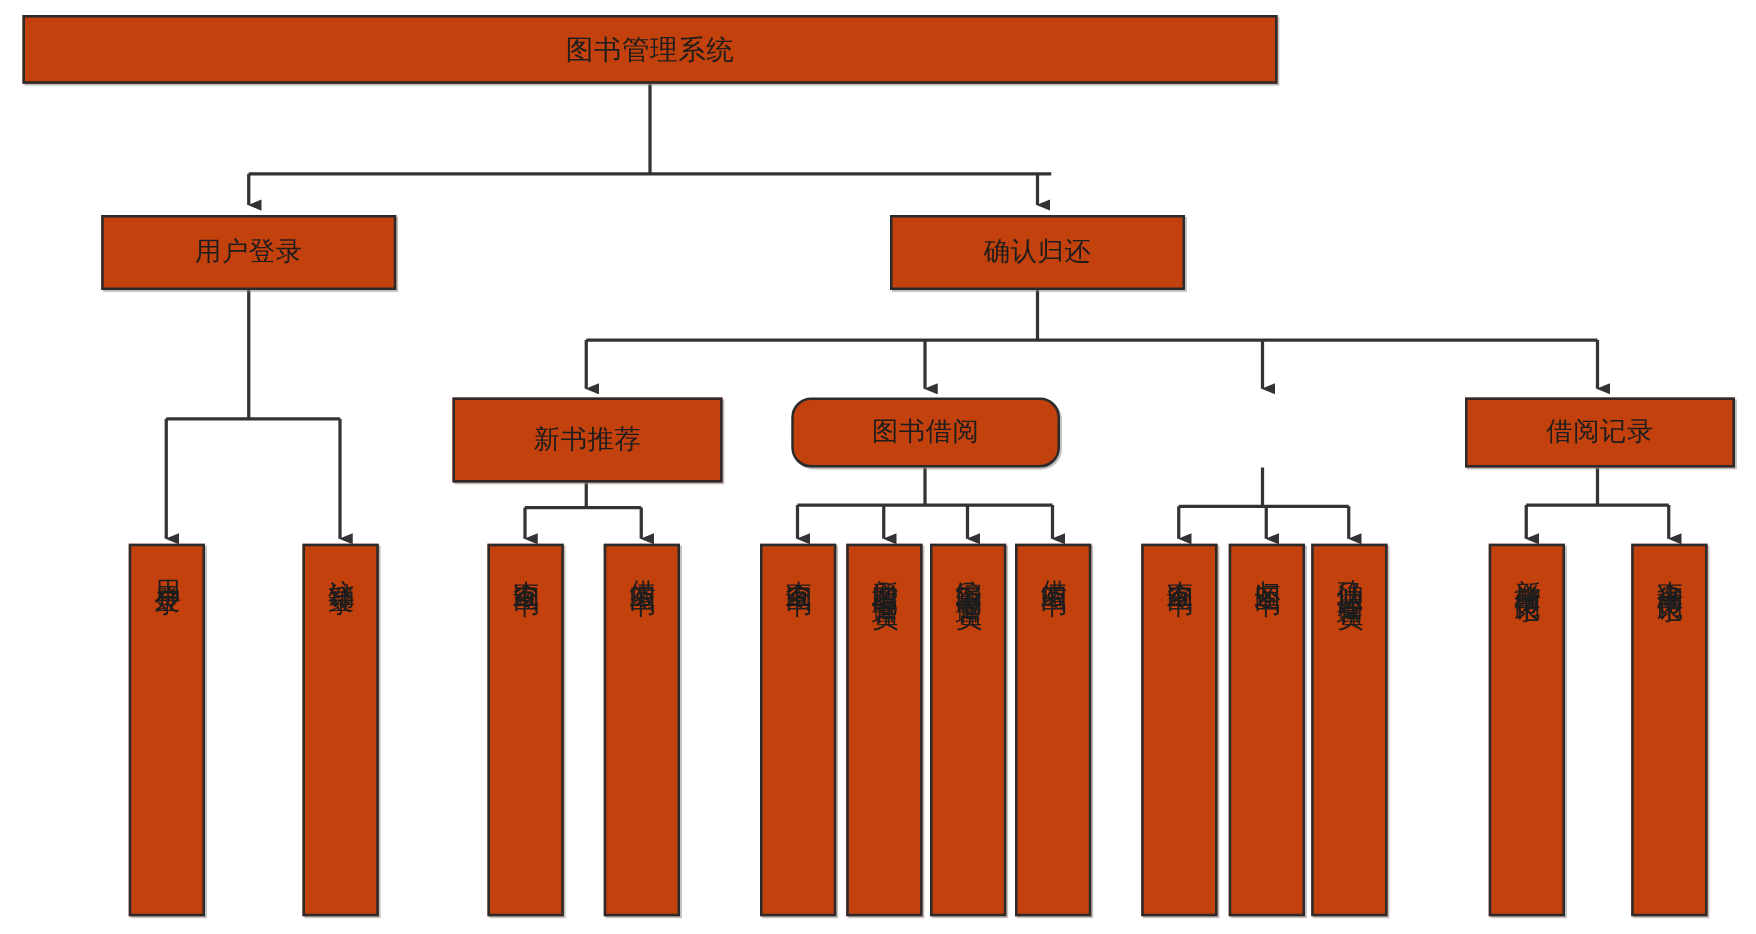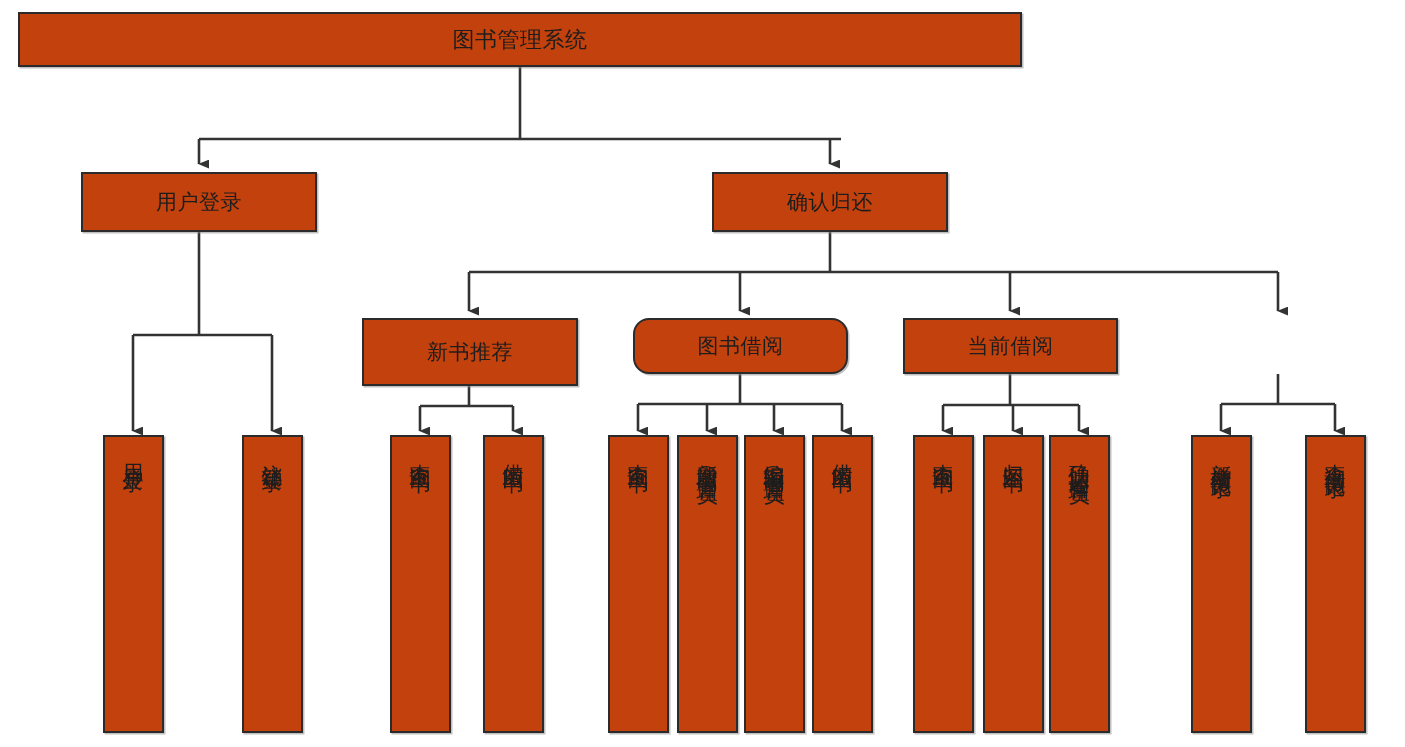--- a/index.html
+++ b/index.html
@@ -138,22 +138,22 @@
   <div class="node-box" style="left:712px; top:172px; width:236px; height:60px;">
     <span class="node-label">确认归还</span>
   </div>
 
   <div class="node-box" style="left:362px; top:318px; width:216px; height:68px;">
     <span class="node-label">新书推荐</span>
   </div>
   <div class="node-box" style="left:633px; top:318px; width:215px; height:56px;border-radius:16px;">
     <span class="node-label">图书借阅</span>
   </div>
-  <div class="node-box" style="left:903px; top:318px; width:215px; height:56px;">
-    <span class="node-label">当前借阅</span>
+  <div class="node-box" style="left:1172px; top:318px; width:216px; height:56px;">
+    <span class="node-label">借阅记录</span>
   </div>
 
   <div class="node-box vertical" style="left:103px; top:435px; width:61px; height:298px;">
     <span class="node-label">用户登录</span>
   </div>
   <div class="node-box vertical" style="left:242px; top:435px; width:61px; height:298px;">
     <span class="node-label">注销登录</span>
   </div>
 
   <div class="node-box vertical" style="left:390px; top:435px; width:61px; height:298px;">

